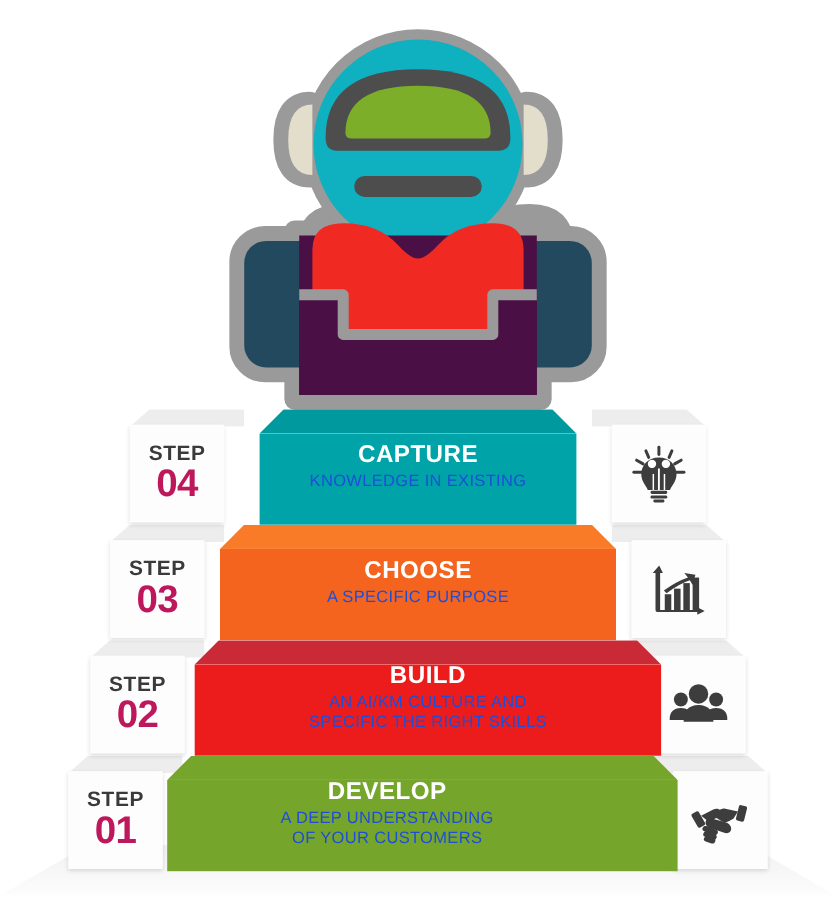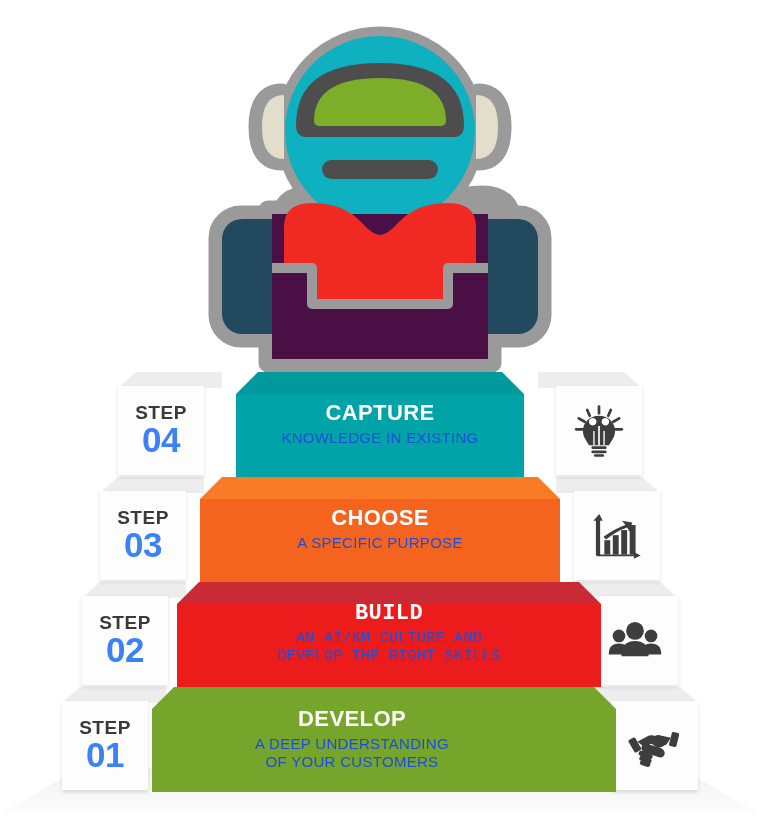--- a/index.html
+++ b/index.html
@@ -77,21 +77,21 @@
     font-size: 19px;
     font-weight: bold;
     letter-spacing: 0.5px;
     color: #3a3a3a;
     line-height: 1;
     text-align: center;
   }
   .step-num {
     font-size: 35px;
     font-weight: bold;
-    color: #3b82f6;
+    color: #be185d;
     line-height: 1.05;
     text-align: center;
     letter-spacing: -0.5px;
   }
 
   .icon-wrap { width: 54px; height: 54px; display: block; }
   .icon-wrap svg { width: 100%; height: 100%; display: block; }
 
   
   .band {
@@ -312,25 +312,25 @@
           <div class="step-word">STEP</div>
           <div class="step-num">02</div>
         </div>
       </div>
 
       <div class="band" style="left:95px; width:424px;">
         <div class="band-top" style="background:#c92a35; clip-path:polygon(22px 0, 402px 0, 424px 22px, 0 22px);"></div>
         <div class="band-front" style="background:#ed1c1c;"></div>
       </div>
 
-      <div class="band-text" style="left:95px; width:424px;font-family:Liberation Mono, monospace;">
+      <div class="band-text" style="left:95px; width:424px;">
         <div class="band-title">BUILD</div>
         <div class="band-sub">
           <div>AN AI/KM CULTURE AND</div>
-          <div>DEVELOP THE RIGHT SKILLS</div>
+          <div>SPECIFIC THE RIGHT SKILLS</div>
         </div>
       </div>
 
       <div class="side-card right">
         <span class="icon-wrap">
           <svg viewBox="0 0 64 64" xmlns="http://www.w3.org/2000/svg" fill="#3d3d3d">
 
             <circle cx="13" cy="26" r="7.5"></circle>
             <path d="M13 35 c-8 0 -12 5 -12 11 v2 h24 v-2 c0 -6 -4 -11 -12 -11 z"></path>
 

